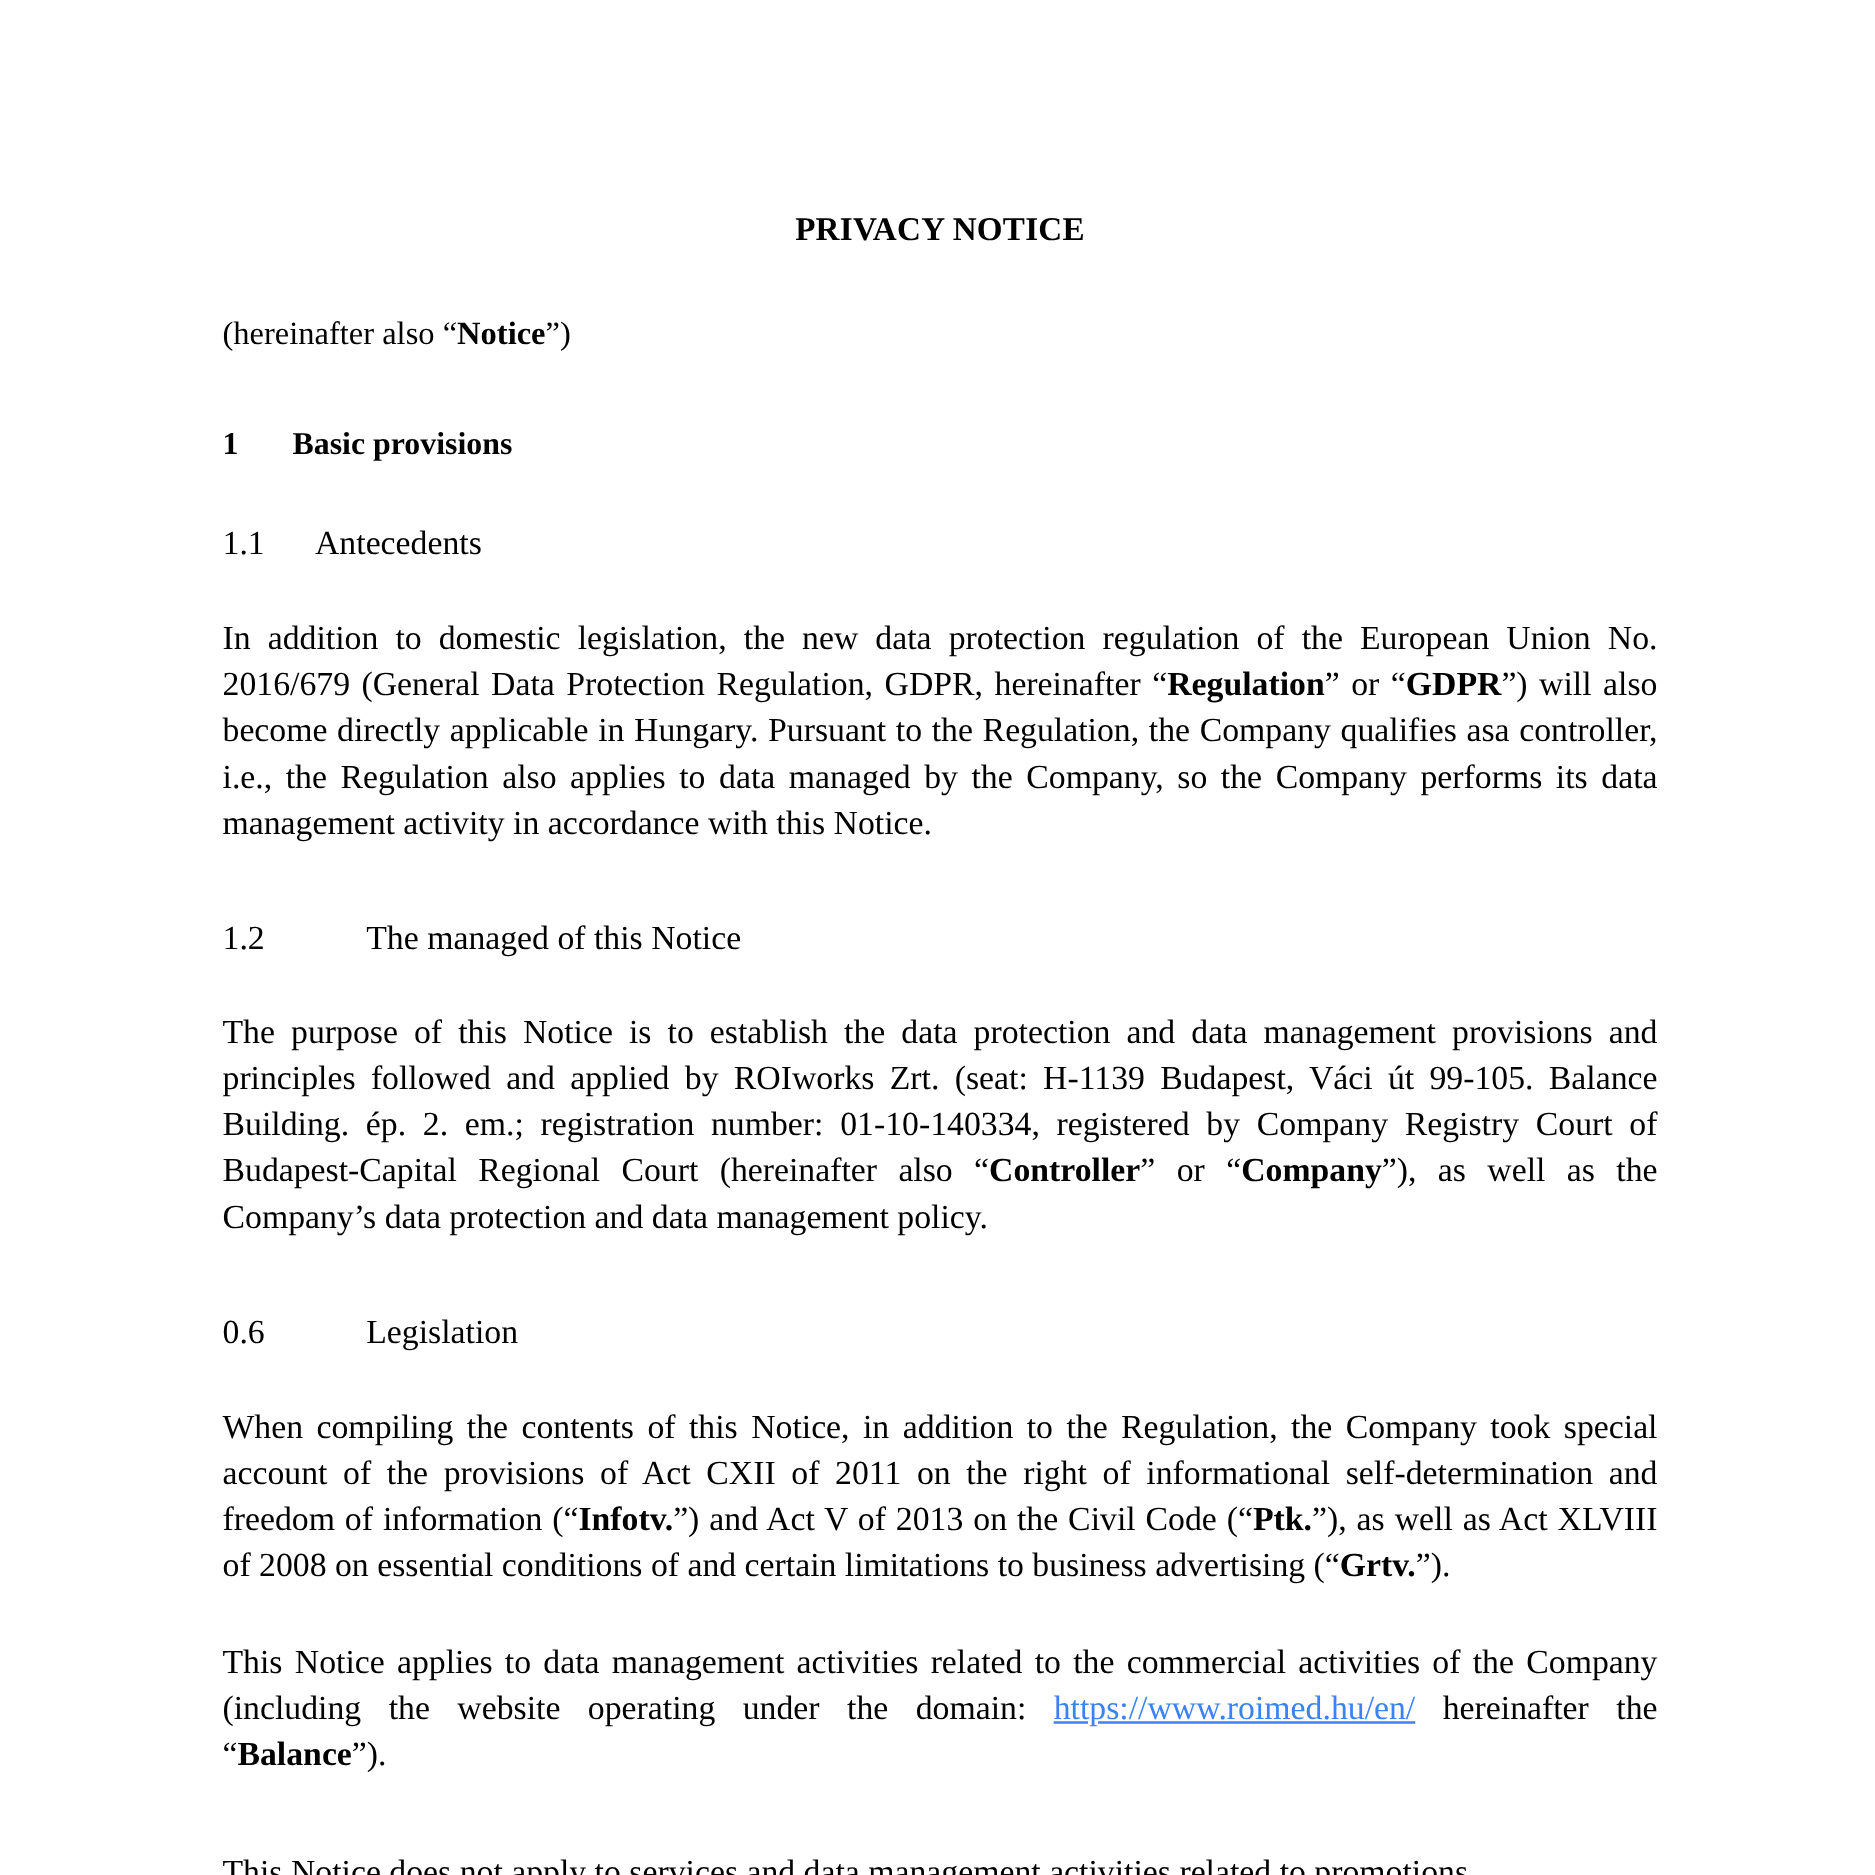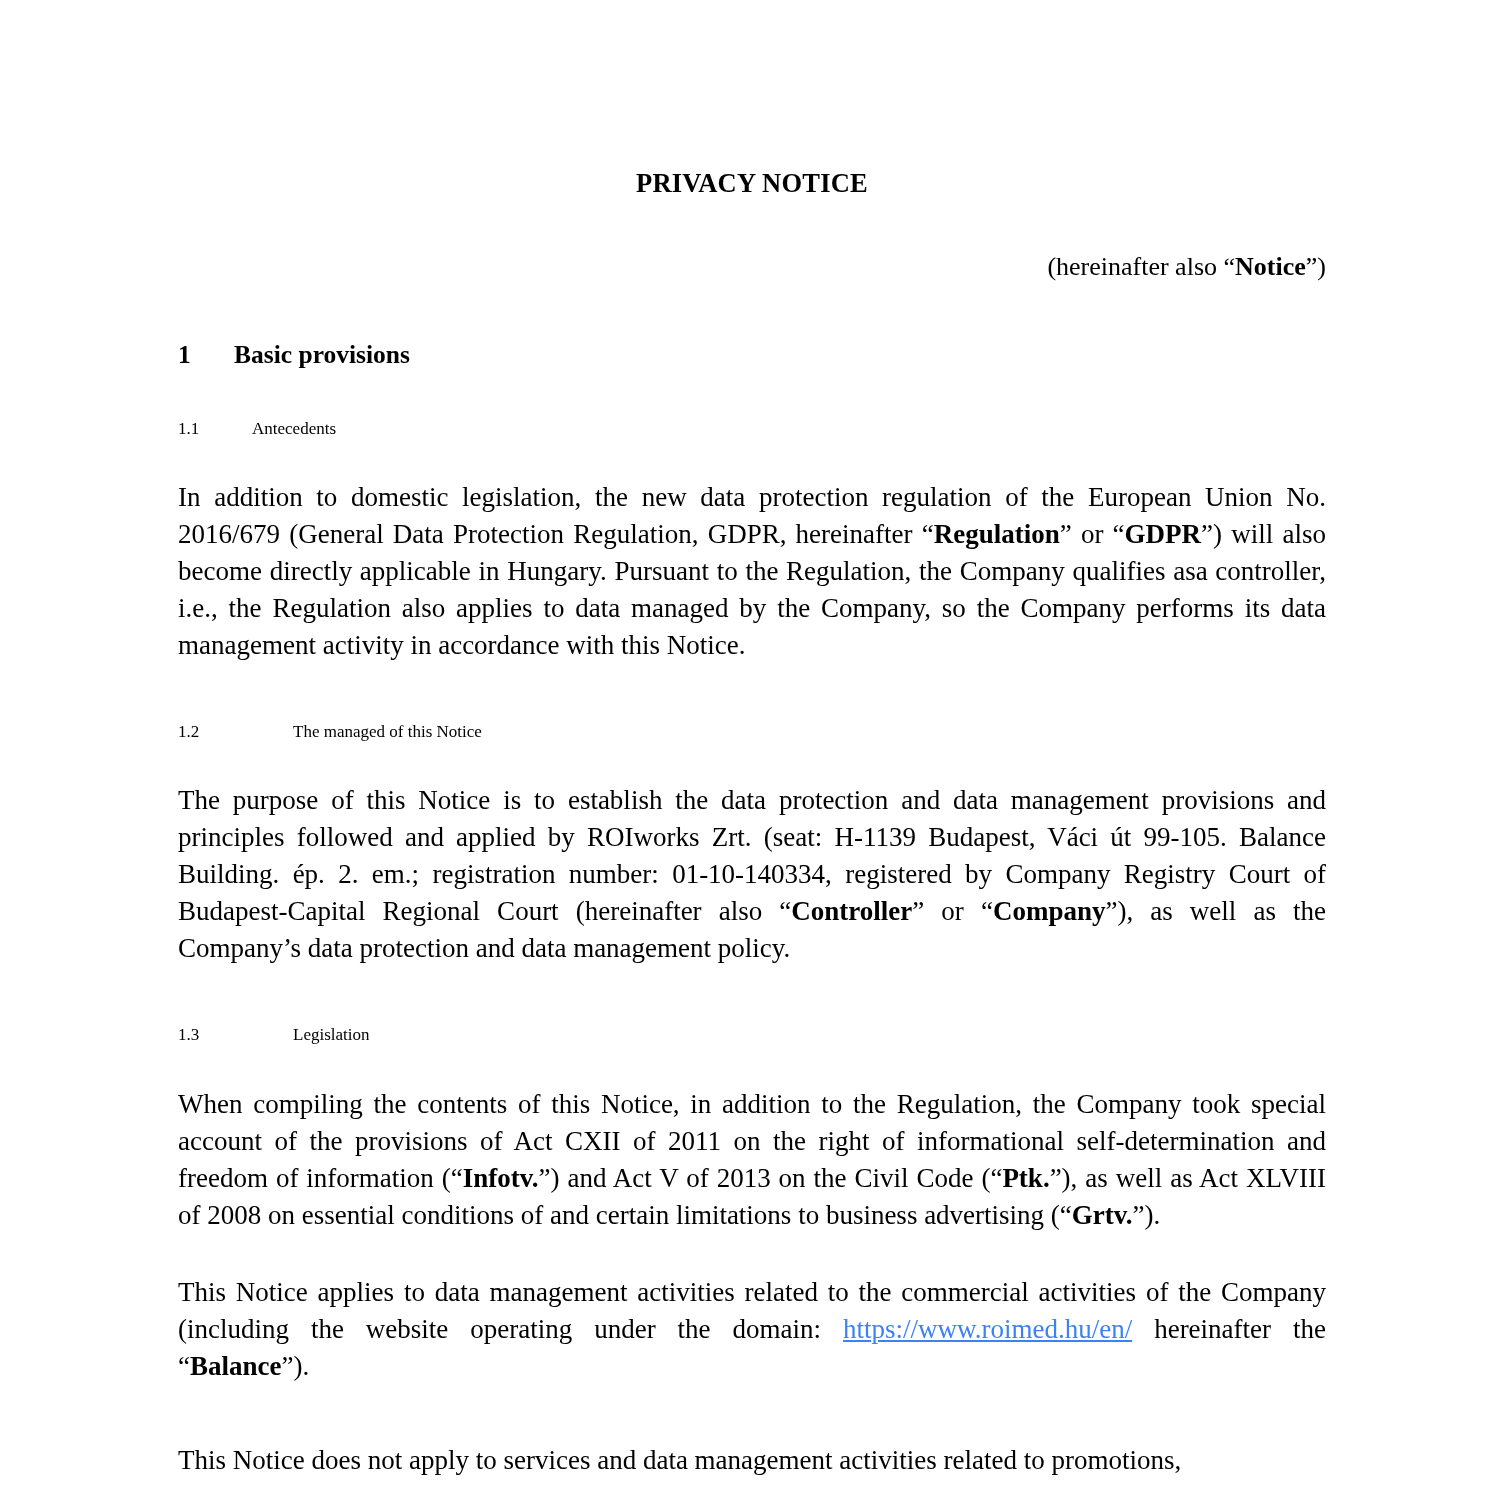--- a/index.html
+++ b/index.html
@@ -25,42 +25,42 @@
   .doc-title {
     text-align: center;
     font-weight: bold;
     font-size: 26.5px;
     letter-spacing: 0.2px;
     margin: 0;
     padding-top: 168px;
     line-height: 1.2;
   }
   .doc-subtitle {
-    text-align: right;
+    text-align: left;
     font-size: 26px;
     margin: 0;
     padding-top: 51px;
     line-height: 1.2;
   }
   .h1 {
     display: flex;
     font-weight: bold;
     font-size: 25.5px;
     margin: 0;
     padding-top: 57px;
     line-height: 1.25;
   }
   .h1 .num {
     width: 56px;
     flex: 0 0 56px;
   }
   .h2 {
     display: flex;
     font-weight: normal;
-    font-size: 17px;
+    font-size: 27px;
     margin: 0;
     line-height: 1.25;
   }
   .h2 .num {
     width: 74px;
     flex: 0 0 74px;
   }
   .gap-h2-first { padding-top: 47px; }
   .gap-h2 { padding-top: 57px; gap: 41px; }
   .para {
@@ -102,21 +102,21 @@
     <p class="para"><span>In addition to domestic legislation, the new data protection regulation of the European Union No. 2016/679 (General Data Protection Regulation, GDPR,  hereinafter “</span><b>Regulation</b><span>” or “</span><b>GDPR</b><span>”) will also become directly applicable in Hungary. Pursuant to the Regulation, the Company qualifies asa controller, i.e., the Regulation also applies to data managed by the Company, so the Company performs its data management activity in accordance with this Notice.</span></p>
 
     <div class="h2 gap-h2">
       <span class="num">1.2</span>
       <span>The managed of this Notice</span>
     </div>
 
     <p class="para"><span>The purpose of this Notice is to establish the data protection and data management provisions and principles followed and applied by ROIworks Zrt. (seat: H-1139 Budapest, Váci út 99-105. Balance Building. ép. 2. em.; registration number: 01-10-140334, registered by Company Registry Court of Budapest-Capital Regional Court (hereinafter also “</span><b>Controller</b><span>” or “</span><b>Company</b><span>”), as well as the Company’s data protection and data management policy.</span></p>
 
     <div class="h2 gap-h2">
-      <span class="num">1.3</span>
+      <span class="num">0.6</span>
       <span>Legislation</span>
     </div>
 
     <p class="para"><span>When compiling the contents of this Notice, in addition to the Regulation, the Company took special account of the provisions of Act CXII of 2011 on the right of informational self-determination and freedom of information (“</span><b>Infotv.</b><span>”) and Act V of 2013 on the Civil Code (“</span><b>Ptk.</b><span>”), as well as Act XLVIII of 2008 on essential conditions of and certain limitations to business advertising (“</span><b>Grtv.</b><span>”).</span></p>
 
 
     <p class="para"><span>This Notice applies to data management activities related to the commercial activities of the Company (including the website operating under the domain: </span><a class="doclink" href="#">https://www.roimed.hu/en/</a><span> hereinafter the “</span><b>Balance</b><span>”).</span></p>
 
     <p class="para para-last">This Notice does not apply to services and data management activities related to promotions,</p>
 

